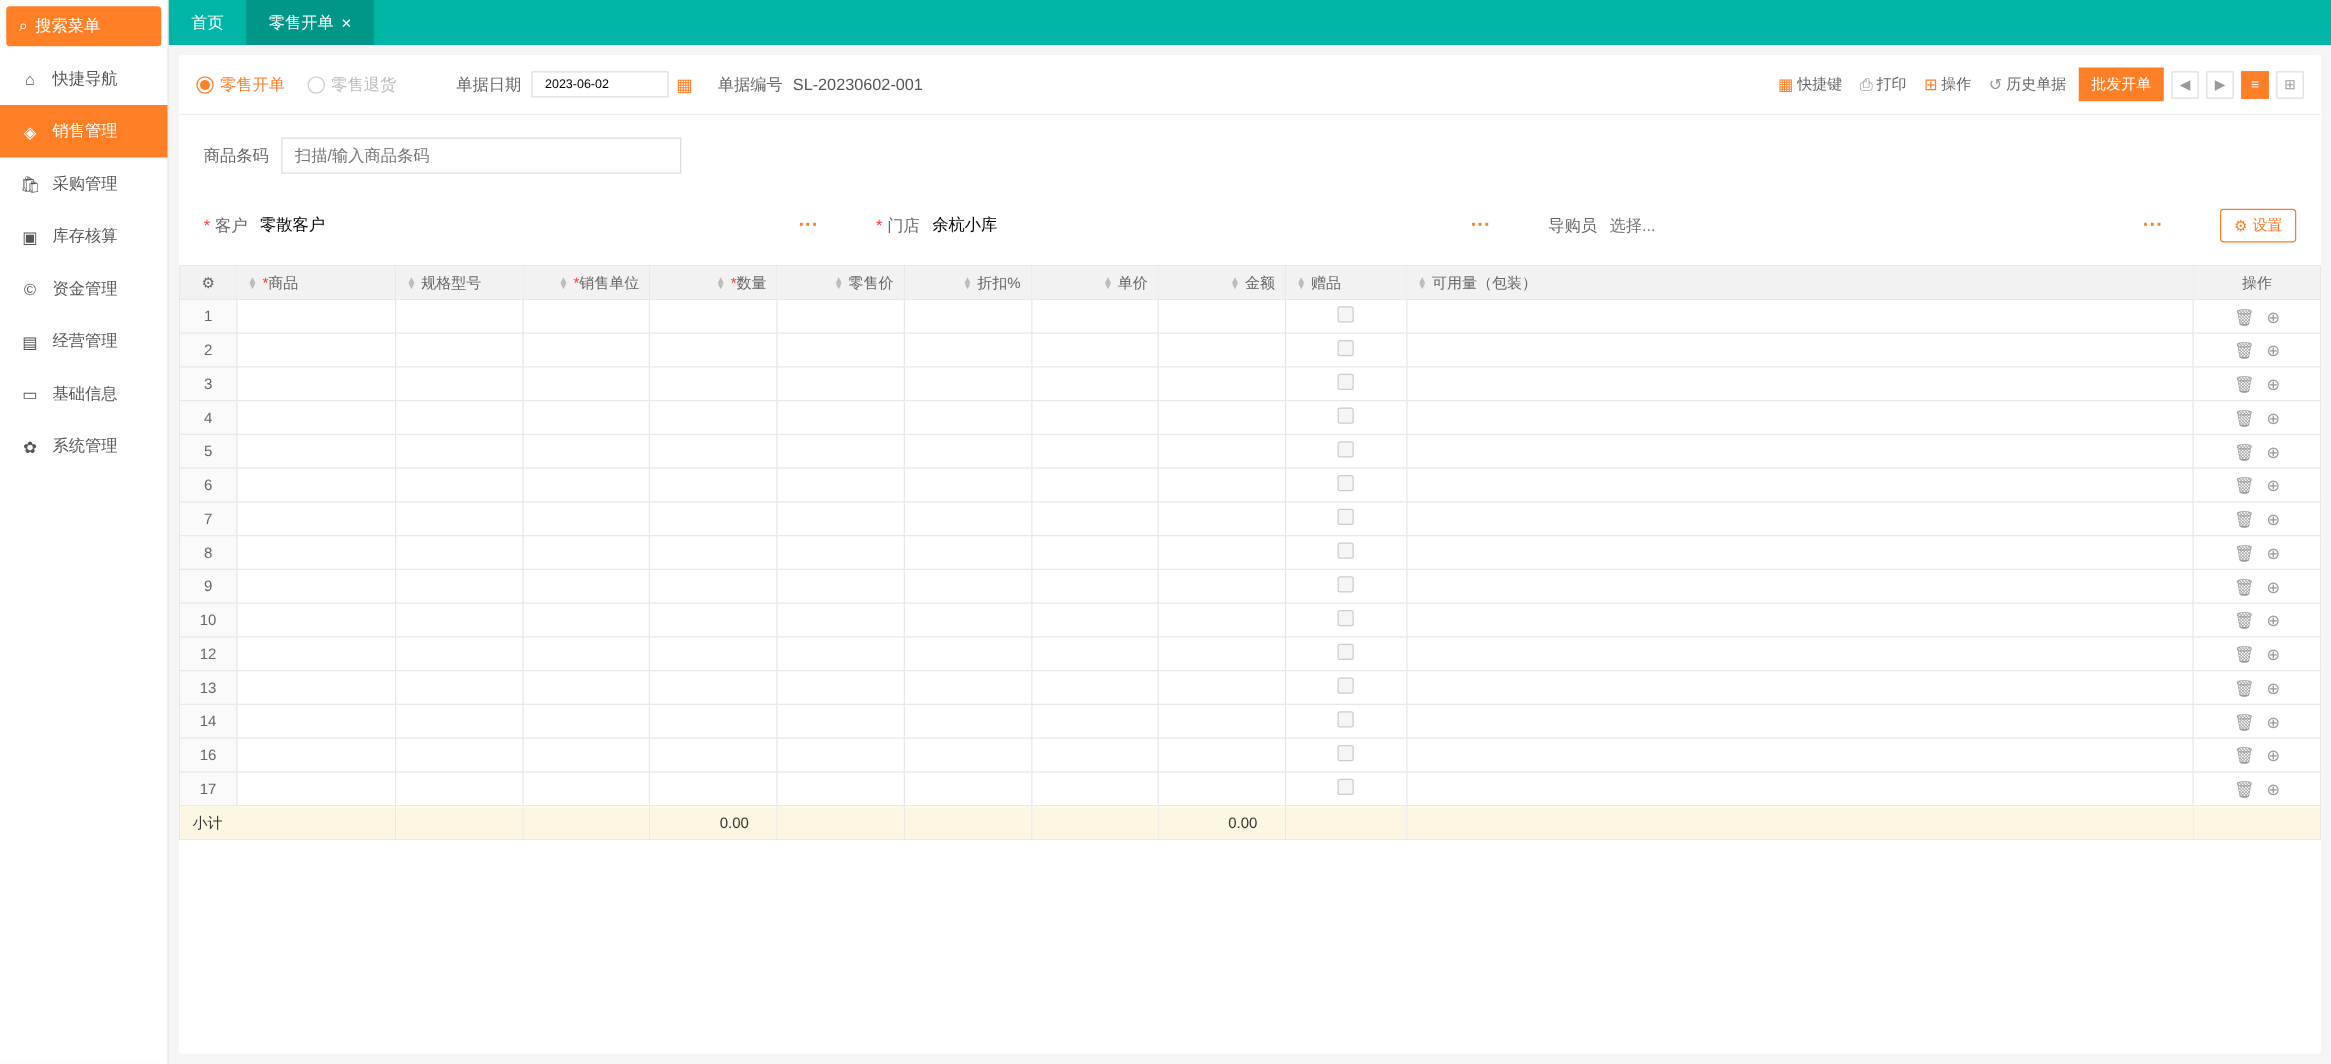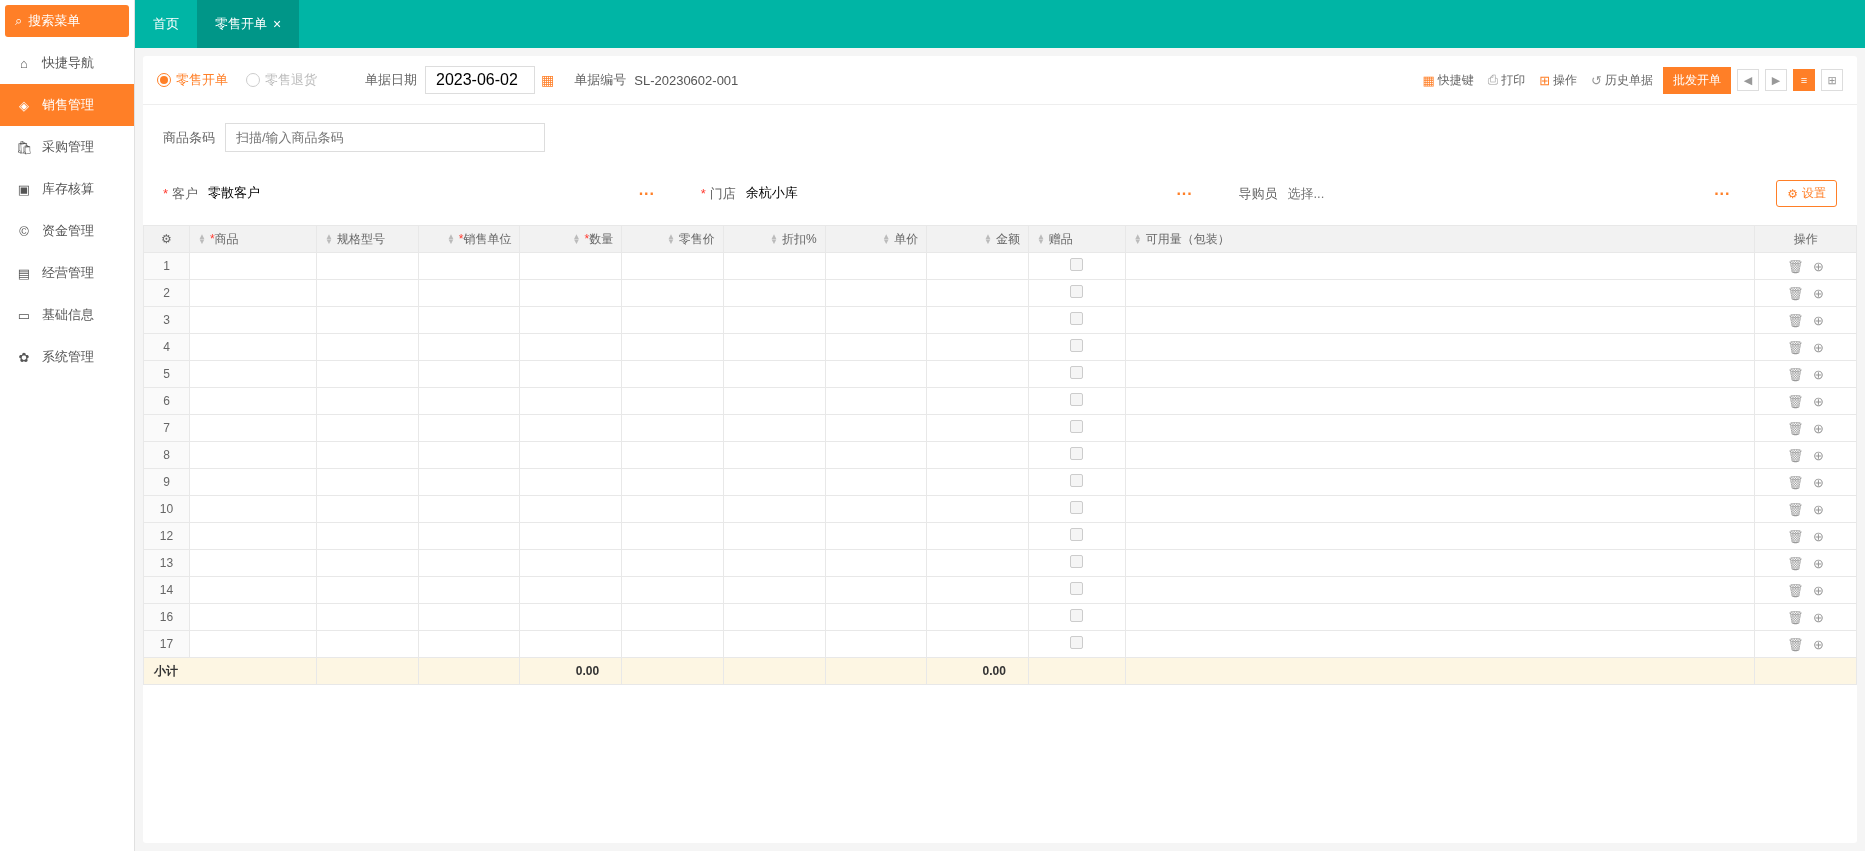--- a/index.html
+++ b/index.html
@@ -12,40 +12,40 @@
     .search-menu { background: #ff7f27; color: #fff; margin: 5px; padding: 7px 10px; border-radius: 3px; display: flex; align-items: center; font-size: 13px; cursor: pointer; }
     .search-menu .icon { margin-right: 6px; }
     .sidebar-item { padding: 12px 16px; display: flex; align-items: center; cursor: pointer; color: #555; font-size: 13px; }
     .sidebar-item .icon { margin-right: 10px; width: 16px; text-align: center; }
     .sidebar-item.active { background: #ff7f27; color: #fff; }
     
     
     .main { flex: 1; display: flex; flex-direction: column; background: #f5f5f5; }
     
     
-    .tabs-bar { background: #00b5a5; display: flex; align-items: center; height: 48px; }
+    .tabs-bar { background: #00b5a5; display: flex; align-items: center; height: 36px; }
     .tab { padding: 0 18px; height: 100%; display: flex; align-items: center; color: #fff; cursor: pointer; font-size: 13px; }
     .tab.active { background: #009688; }
     .tab-close { margin-left: 6px; font-size: 14px; }
     
     
     .content { flex: 1; padding: 8px; display: flex; flex-direction: column; overflow: hidden; }
     .card { background: #fff; border-radius: 3px; flex: 1; display: flex; flex-direction: column; overflow: hidden; }
     
     
     .header-row { display: flex; align-items: center; padding: 10px 14px; border-bottom: 1px solid #eee; font-size: 13px; }
     .radio-group { display: flex; align-items: center; margin-right: 30px; }
     .radio { display: flex; align-items: center; margin-right: 18px; cursor: pointer; }
     .radio-circle { width: 14px; height: 14px; border: 1px solid #ccc; border-radius: 50%; margin-right: 5px; display: flex; align-items: center; justify-content: center; }
     .radio.active .radio-circle { border-color: #ff7f27; }
     .radio.active .radio-circle::after { content: ""; width: 8px; height: 8px; background: #ff7f27; border-radius: 50%; }
     .radio.active { color: #ff7f27; }
     .radio.inactive { color: #bbb; }
     .hdr-label { color: #666; margin-right: 8px; }
-    .date-input { border: 1px solid #ddd; padding: 4px 10px; width: 110px; font-size: 16px; margin-right: 6px; }
+    .date-input { border: 1px solid #ddd; padding: 4px 10px; width: 110px; font-size: 10px; margin-right: 6px; }
     .cal-icon { color: #ff7f27; font-size: 14px; margin-right: 20px; }
     .hdr-value { color: #555; }
     
     .header-actions { margin-left: auto; display: flex; align-items: center; gap: 6px; }
     .action-link { display: flex; align-items: center; color: #666; font-size: 12px; cursor: pointer; padding: 2px 4px; }
     .action-link .aicon { margin-right: 3px; color: #ff7f27; font-size: 13px; }
     .action-link.gray .aicon { color: #999; }
     .batch-btn { background: #ff7f27; color: #fff; padding: 5px 10px; font-size: 12px; border: none; cursor: pointer; }
     .nav-btn { border: 1px solid #ddd; width: 22px; height: 22px; display: flex; align-items: center; justify-content: center; cursor: pointer; color: #999; font-size: 11px; background: #fff; }
     .nav-btn.active-nav { background: #ff7f27; color: #fff; border-color: #ff7f27; }
@@ -75,21 +75,21 @@
     .th-inner.right { justify-content: flex-end; }
     .th-inner.center { justify-content: center; }
     .sort-arrows { display: flex; flex-direction: column; margin-right: 4px; line-height: 5px; font-size: 8px; color: #bbb; }
     .req { color: #ff3b30; }
     td { text-align: center; color: #666; }
     td.idx { background: #fafafa; }
     .checkbox { width: 13px; height: 13px; border: 1px solid #ccc; border-radius: 2px; display: inline-block; background: #f5f5f5; }
     .row-action { color: #999; cursor: pointer; padding: 0 3px; font-size: 13px; }
     
     
-    .subtotal-row td { background: #fdf6e3; font-weight: bold; color: #333; position: sticky; bottom: 0; }
+    .subtotal-row td { background: #fdf6e3; font-weight: normal; color: #333; position: sticky; bottom: 0; }
     .subtotal-row td.right { text-align: right; padding-right: 22px; }
     
     
     .c-gear { width: 38px; }
     .c-product { width: 105px; }
     .c-spec { width: 84px; }
     .c-unit { width: 84px; }
     .c-qty { width: 84px; }
     .c-retail { width: 84px; }
     .c-discount { width: 84px; }

